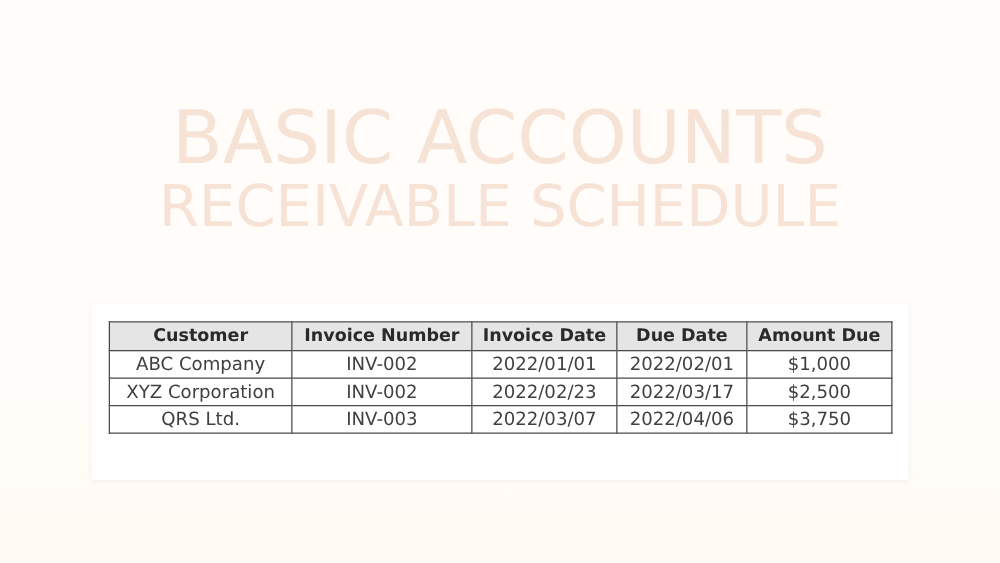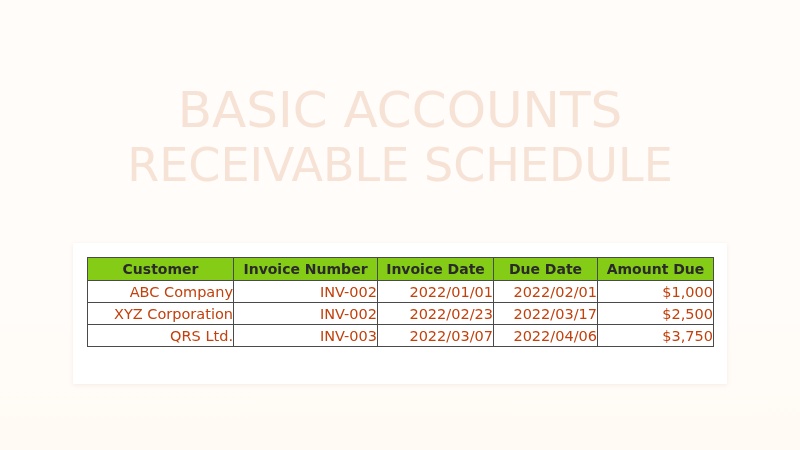--- a/index.html
+++ b/index.html
@@ -20,21 +20,21 @@
       width: 800px;
       text-align: center;
       color: #f7e2d6;
       font-family: "DejaVu Sans", sans-serif;
       font-weight: normal;
       letter-spacing: 0px;
       margin: 0;
     }
     .title.line1 {
       top: 82px;
-      font-size: 50px;
+      font-size: 59px;
       line-height: 56px;
     }
     .title.line2 {
       top: 137px;
       font-size: 46px;
       line-height: 56px;
     }
     .card {
       position: absolute;
       left: 73px;
@@ -52,31 +52,30 @@
       font-family: "DejaVu Sans", sans-serif;
       color: #2b2b2b;
     }
     table.ar th, table.ar td {
       border: 1px solid #4a4a4a;
       text-align: center;
       padding: 0;
       white-space: nowrap;
     }
     table.ar th {
-      background: #84cc16;
+      background: #e5e5e5;
       font-weight: bold;
       font-size: 14px;
       height: 22px;
       color: #2a2a2a;
     }
     table.ar td {
       font-size: 14.5px;
       height: 21px;
-      color: #c2410c;
-      text-align: right;
+      color: #404040;
     }
     col.c1 { width: 146px; }
     col.c2 { width: 144px; }
     col.c3 { width: 116px; }
     col.c4 { width: 104px; }
     col.c5 { width: 116px; }
   </style>
 </head>
 <body>
 

